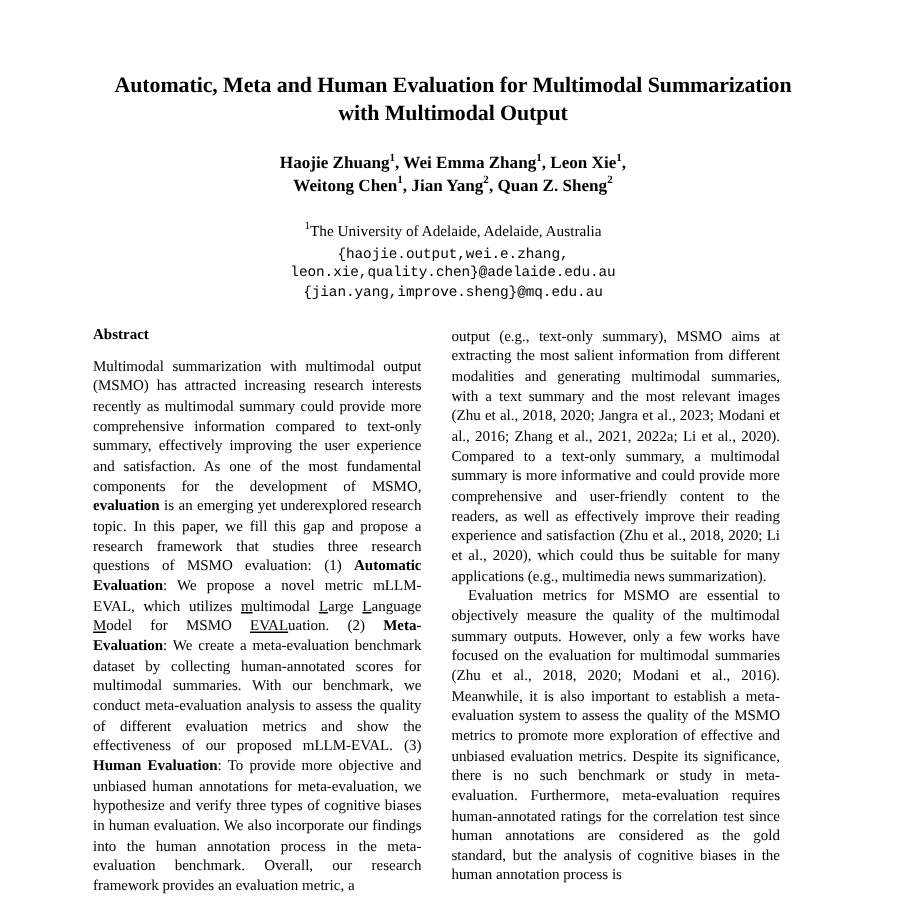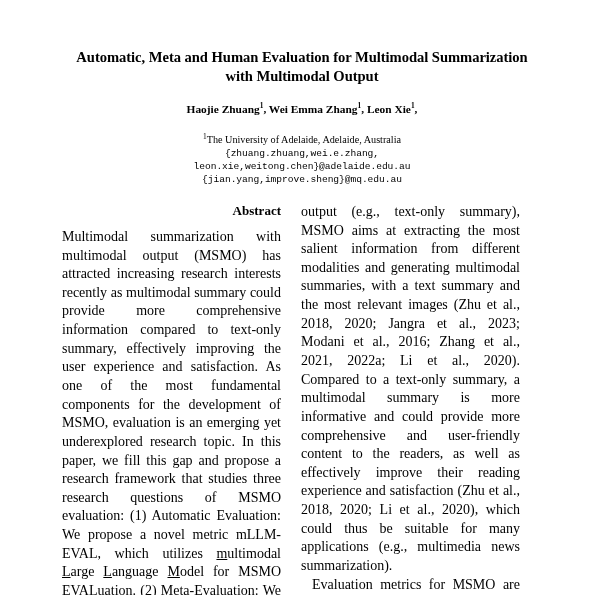--- a/index.html
+++ b/index.html
@@ -77,40 +77,40 @@
     display: flex;
     gap: 20px;
     align-items: flex-start;
   }
   .col {
     width: 219px;
     flex: 0 0 219px;
   }
 
   .section-heading {
-    text-align: right;
-    font-size: 13px;
+    text-align: left;
+    font-size: 10px;
     font-weight: bold;
     margin: 0 0 9px 0;
   }
 
   .body-text {
-    font-size: 14px;
+    font-size: 10px;
     line-height: 1.332;
     text-align: justify;
     text-justify: inter-word;
     hyphens: none;
     margin: 0;
   }
   .body-text + .body-text {
     margin-top: 0;
   }
   .indent { text-indent: 11px; }
 
-  .b { font-weight: normal; }
+  .b { font-weight: bold; }
   .u { text-decoration: underline; text-underline-offset: 1px; }
 
   
   .col-right {
     max-height: 388px;
     overflow: hidden;
   }
   .col-left {
     max-height: 392px;
     overflow: hidden;
@@ -120,29 +120,30 @@
 <body>
 
 <div id="page">
 
   <div class="masthead">
 
     <h1 class="paper-title">Automatic, Meta and Human Evaluation for Multimodal Summarization with Multimodal Output</h1>
 
     <div class="authors">
       <div>Haojie Zhuang<sup class="sup">1</sup>, Wei Emma Zhang<sup class="sup">1</sup>, Leon Xie<sup class="sup">1</sup>,</div>
+      <div>Weitong Chen<sup class="sup">1</sup>, Jian Yang<sup class="sup">2</sup>, Quan Z. Sheng<sup class="sup">2</sup></div>
     </div>
 
     <div class="affil-block">
       <div class="affil"><sup class="sup">1</sup>The University of Adelaide, Adelaide, Australia</div>
     </div>
 
     <div class="emails">
-      <div>{zhuang.zhuang,wei.e.zhang,</div>
-      <div>leon.xie,weitong.chen}@adelaide.edu.au</div>
+      <div>{haojie.output,wei.e.zhang,</div>
+      <div>leon.xie,quality.chen}@adelaide.edu.au</div>
       <div>{jian.yang,improve.sheng}@mq.edu.au</div>
     </div>
 
   </div>
 
   <div class="columns">
 
     <div class="col col-left">
       <h2 class="section-heading">Abstract</h2>
       <p class="body-text">Multimodal summarization with multimodal output (MSMO) has attracted increasing research interests recently as multimodal summary could provide more comprehensive information compared to text-only summary, effectively improving the user experience and satisfaction. As one of the most fundamental components for the development of MSMO, <span class="b">evaluation</span> is an emerging yet underexplored research topic. In this paper, we fill this gap and propose a research framework that studies three research questions of MSMO evaluation: (1) <span class="b">Automatic Evaluation</span>: We propose a novel metric mLLM-EVAL, which utilizes <span class="u">m</span>ultimodal <span class="u">L</span>arge <span class="u">L</span>anguage <span class="u">M</span>odel for MSMO <span class="u">EVAL</span>uation. (2) <span class="b">Meta-Evaluation</span>: We create a meta-evaluation benchmark dataset by collecting human-annotated scores for multimodal summaries. With our benchmark, we conduct meta-evaluation analysis to assess the quality of different evaluation metrics and show the effectiveness of our proposed mLLM-EVAL. (3) <span class="b">Human Evaluation</span>: To provide more objective and unbiased human annotations for meta-evaluation, we hypothesize and verify three types of cognitive biases in human evaluation. We also incorporate our findings into the human annotation process in the meta-evaluation benchmark. Overall, our research framework provides an evaluation metric, a</p>

